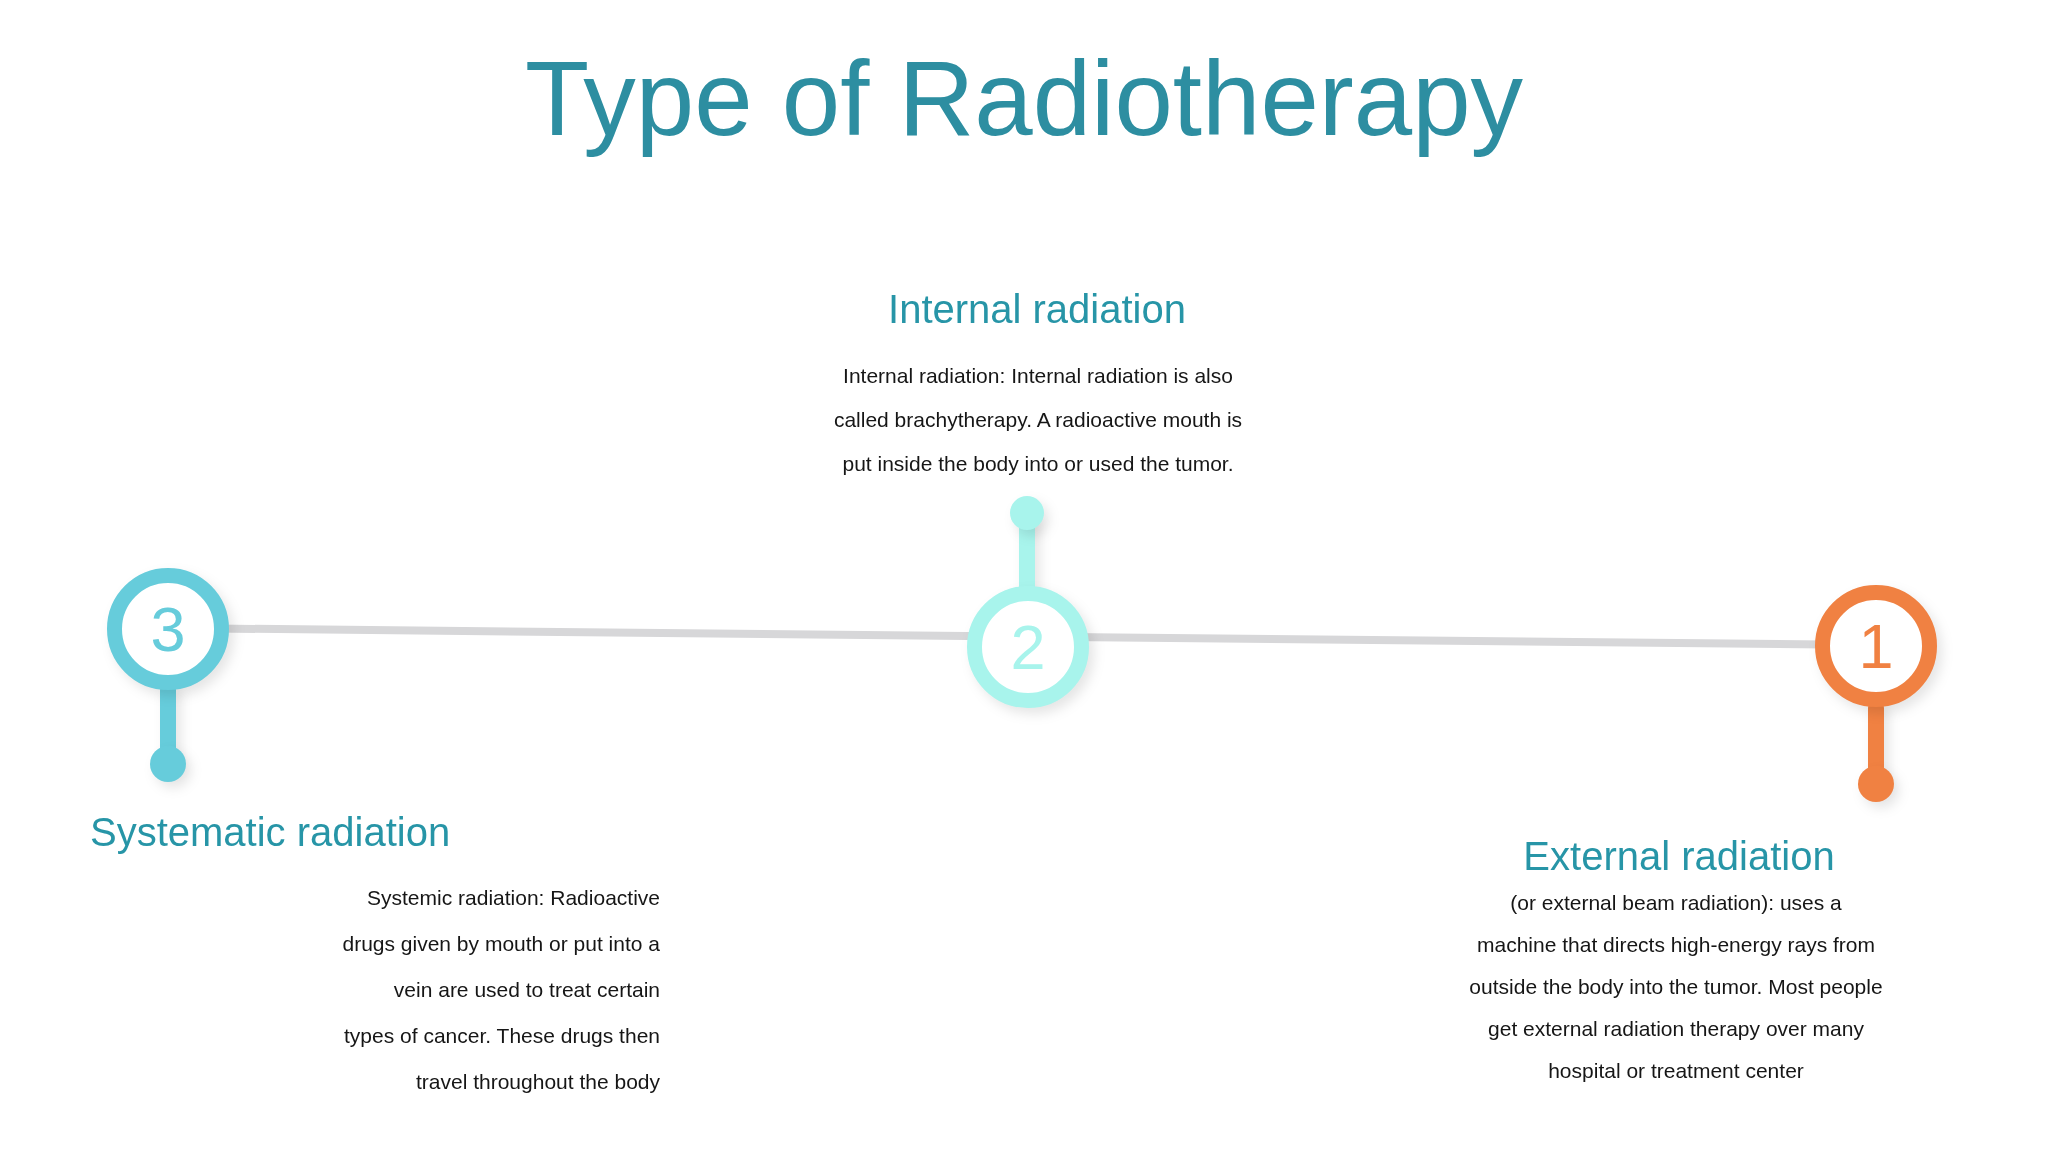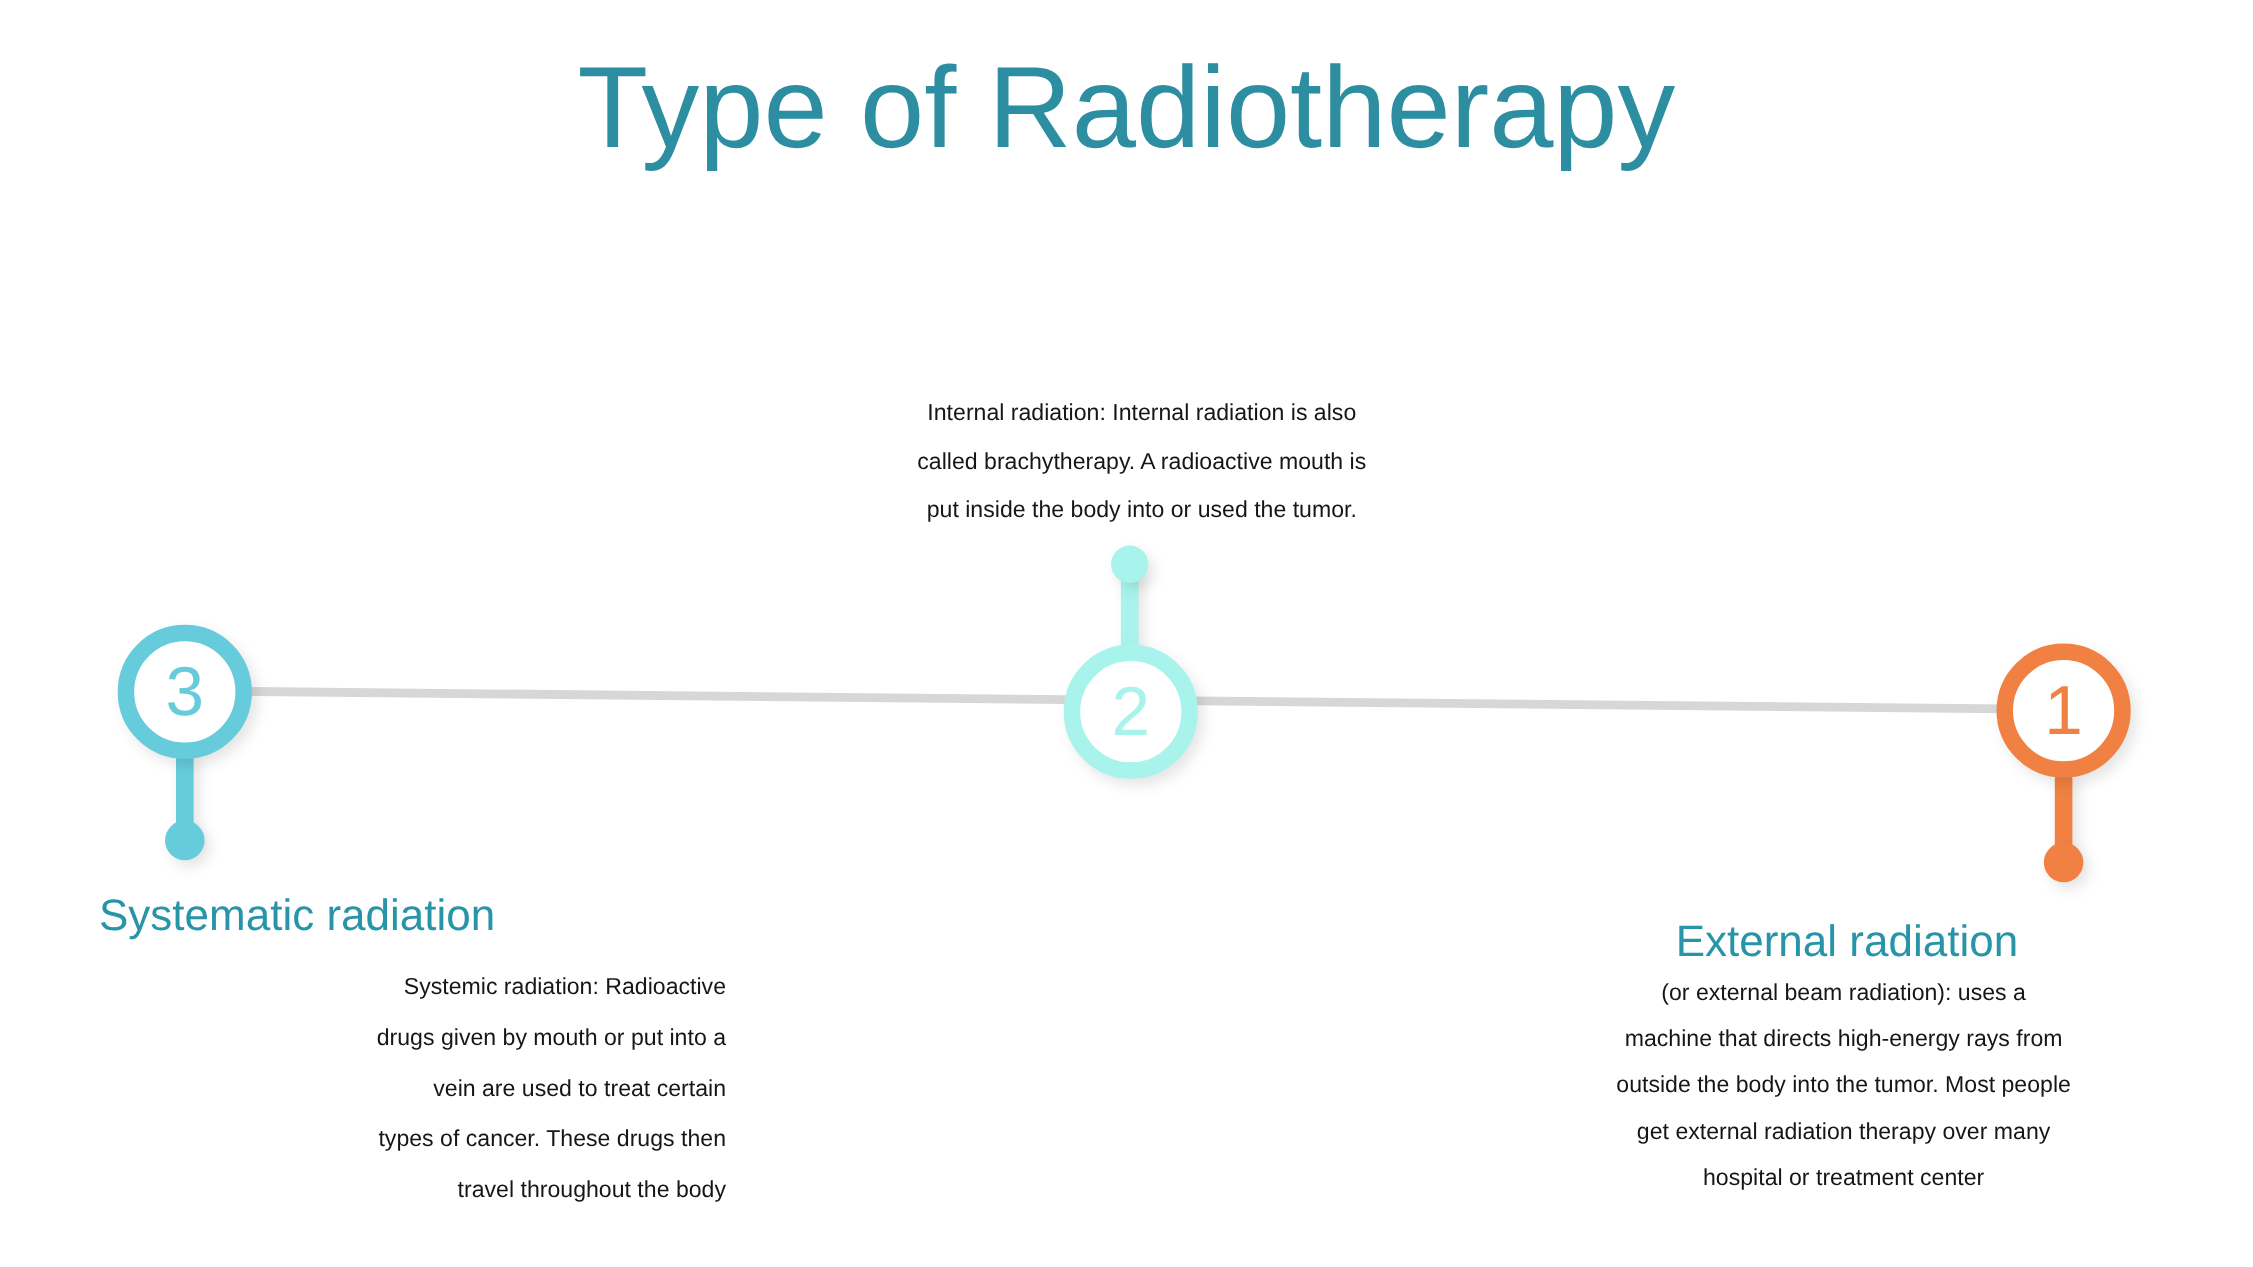--- a/index.html
+++ b/index.html
@@ -127,20 +127,21 @@
   </div>
 
   <div class="milestone m1">
     <div class="ms-stem"></div>
     <div class="ms-dot"></div>
     <div class="ms-circle">
       <span>1</span>
     </div>
   </div>
 
+  <h2 class="sec-heading internal-heading">Internal radiation</h2>
   <div class="sec-body internal-body">
     <div class="line">Internal radiation: Internal radiation is also</div>
     <div class="line">called brachytherapy. A radioactive mouth is</div>
     <div class="line">put inside the body into or used the tumor.</div>
   </div>
 
   <h2 class="sec-heading systematic-heading">Systematic radiation</h2>
   <div class="sec-body systematic-body">
     <div class="line">Systemic radiation: Radioactive</div>
     <div class="line">drugs given by mouth or put into a</div>

